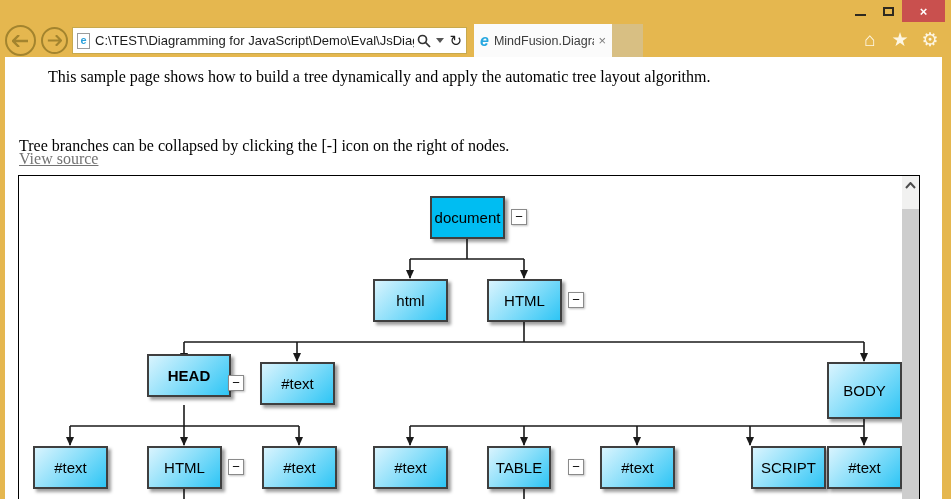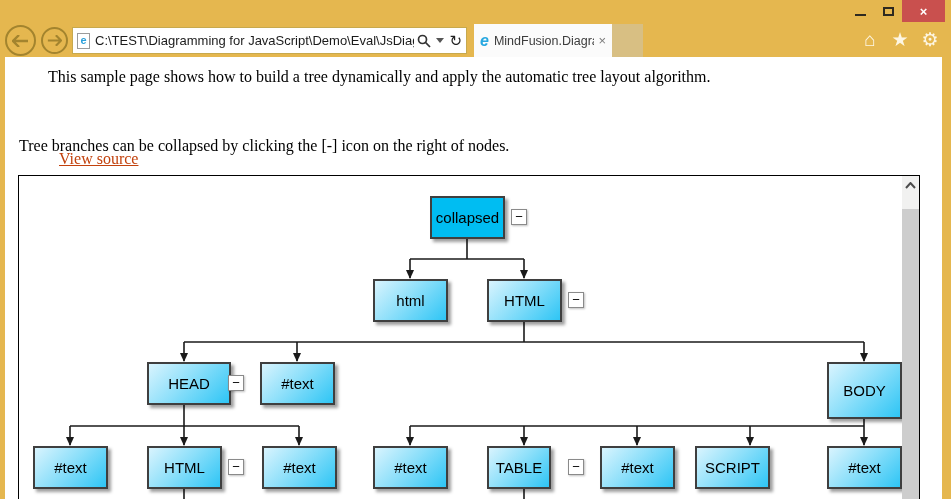--- a/index.html
+++ b/index.html
@@ -39,21 +39,21 @@
   .tab-close { font-size:13px; color:#7c7c7c; margin-left:4px; }
   .newtab-stub { position:absolute; left:612px; top:24px; width:31px; height:33px; background:#d8bf83; }
 
   .cmd-icons { position:absolute; right:10px; top:29px; display:flex; gap:8px; align-items:center; }
   .cmd-icons .ic { color:#fdf6e3; font-size:19px; line-height:22px; width:22px; text-align:center; }
 
   
   .para { position:absolute; left:19px; color:#000; font-family:"Liberation Serif", serif; font-size:16px; white-space:nowrap; }
   .p1 { top:68px;margin-left:29px; } .p2 { top:98px;margin-top:39px; }
   .view-source { position:absolute; left:19px; top:150px; font-family:"Liberation Serif", serif;
-                 font-size:16px; color:#c2410c; text-decoration:underline; cursor:pointer;margin-left:40px; }
+                 font-size:16px; color:#737373; text-decoration:underline; cursor:pointer; }
 
   
   .canvas { position:absolute; left:18px; top:175px; width:902px; height:330px; background:#fff;
             border:1px solid #000; overflow:hidden; }
   .edges { position:absolute; left:0; top:0; }
   .edges line { stroke:#1a1a1a; stroke-width:1.6; }
   .edges polygon { fill:#1a1a1a; }
 
   .node { position:absolute; border:2px solid #3f3f3f; color:#000; font-size:15px;
           display:flex; align-items:center; justify-content:center;
@@ -163,38 +163,38 @@
       <polygon points="51,270 47,261 55,261"></polygon>
       <polygon points="165,270 161,261 169,261"></polygon>
       <polygon points="280,270 276,261 284,261"></polygon>
       <polygon points="391,270 387,261 395,261"></polygon>
       <polygon points="505,270 501,261 509,261"></polygon>
       <polygon points="618,270 614,261 622,261"></polygon>
       <polygon points="731,270 727,261 735,261"></polygon>
       <polygon points="845,270 841,261 849,261"></polygon>
     </svg>
   <div id="node-layer">
-      <div class="node solid" style="left: 411px; top: 20px; width: 75px; height: 43px;">collapsed</div>
+      <div class="node solid" style="left: 411px; top: 20px; width: 75px; height: 43px;">document</div>
       <div class="collapse-box" style="left: 492px; top: 33px;">−</div>
       <div class="node" style="left: 354px; top: 103px; width: 75px; height: 43px;">html</div>
       <div class="node" style="left: 468px; top: 103px; width: 75px; height: 43px;">HTML</div>
       <div class="collapse-box" style="left: 549px; top: 116px;">−</div>
-      <div class="node" style="left: 128px; top: 186px; width: 84px; height: 43px;">HEAD</div>
+      <div class="node" style="left: 128px; top: 178px; width: 84px; height: 43px; font-weight: bold;">HEAD</div>
       <div class="collapse-box" style="left: 209px; top: 199px;">−</div>
       <div class="node" style="left: 241px; top: 186px; width: 75px; height: 43px;">#text</div>
       <div class="node" style="left: 808px; top: 186px; width: 75px; height: 57px;">BODY</div>
       <div class="node" style="left: 14px; top: 270px; width: 75px; height: 43px;">#text</div>
       <div class="node" style="left: 128px; top: 270px; width: 75px; height: 43px;">HTML</div>
       <div class="collapse-box" style="left: 209px; top: 283px;">−</div>
       <div class="node" style="left: 243px; top: 270px; width: 75px; height: 43px;">#text</div>
       <div class="node" style="left: 354px; top: 270px; width: 75px; height: 43px;">#text</div>
       <div class="node" style="left: 468px; top: 270px; width: 64px; height: 43px;">TABLE</div>
       <div class="collapse-box" style="left: 549px; top: 283px;">−</div>
       <div class="node" style="left: 581px; top: 270px; width: 75px; height: 43px;">#text</div>
-      <div class="node" style="left: 676px; top: 270px; width: 75px; height: 43px;">SCRIPT</div>
+      <div class="node" style="left: 732px; top: 270px; width: 75px; height: 43px;">SCRIPT</div>
       <div class="node" style="left: 808px; top: 270px; width: 75px; height: 43px;">#text</div>
     </div>
 
   <div class="vscroll">
     <div class="vs-up">
       <svg width="11" height="7" viewBox="0 0 11 7">
         <path d="M1 6 L5.5 1 L10 6" stroke="#4d4d4d" stroke-width="2" fill="none"></path>
       </svg>
     </div>
     <div class="vs-thumb"></div>

